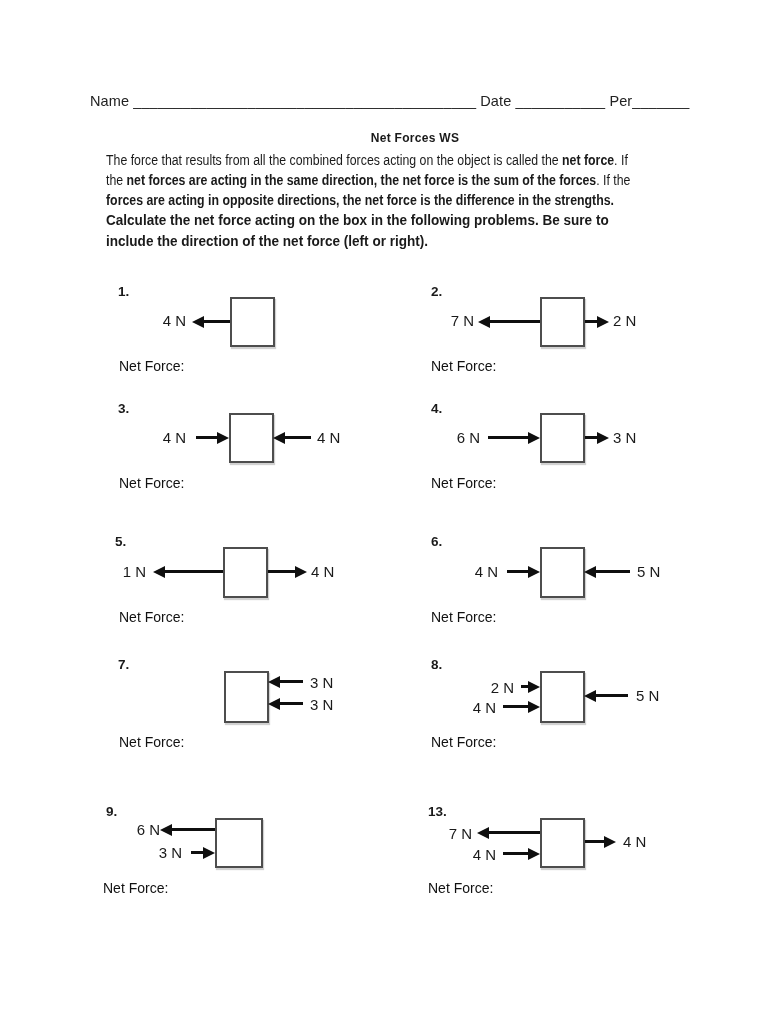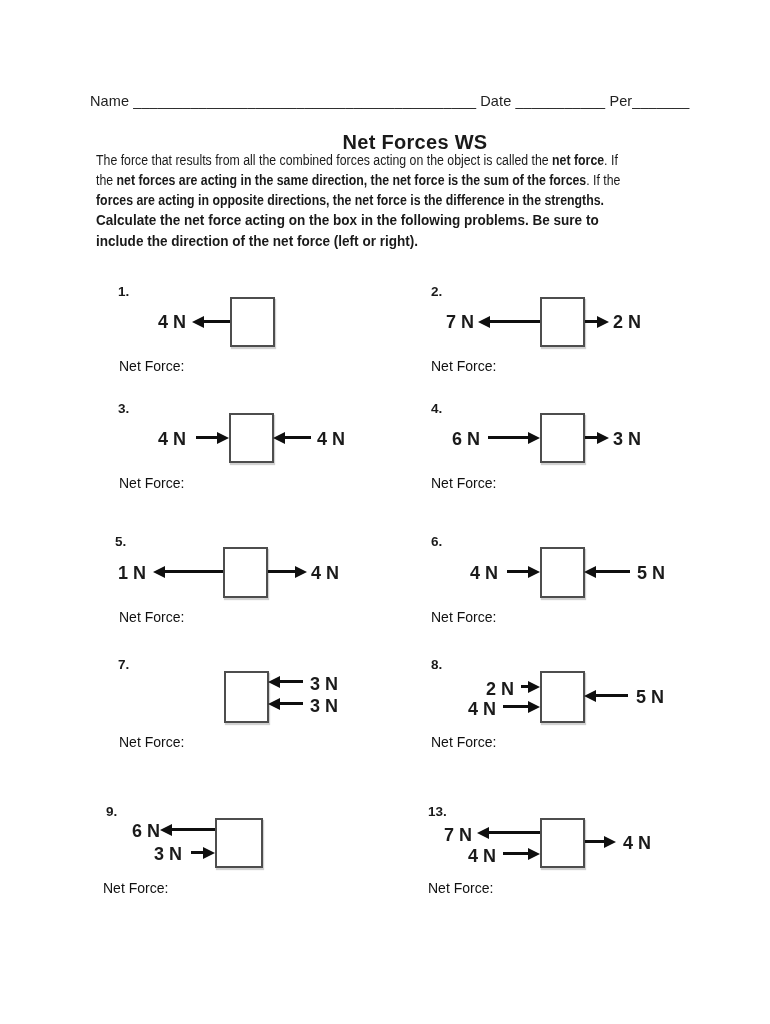--- a/index.html
+++ b/index.html
@@ -8,28 +8,28 @@
     width:693px;height:1024px;
     background:#ffffff;
     font-family:"Liberation Sans","DejaVu Sans",sans-serif;
     color:#1a1a1a;
     overflow:hidden;
     border-radius:26px;
   }
   .abs{position:absolute;}
   
   .hline{white-space:nowrap;font-size:14.5px;color:#222;letter-spacing:0.1px;}
-  .title{font-weight:700;font-size:20px;letter-spacing:0.3px;text-align:center;}
+  .title{font-weight:700;font-size:12px;letter-spacing:0.3px;text-align:center;}
   
   .intro-line{white-space:nowrap;line-height:19.8px;font-size:14px;transform:scaleX(0.88);transform-origin:0 50%;}
   .intro-line .b{font-weight:700;}
   .intro-line .lg{font-weight:700;font-size:15.4px;}
   
   .num{font-size:13.5px;font-weight:600;}
-  .flabel{font-size:18px;font-weight:700;white-space:nowrap;}
+  .flabel{font-size:15px;font-weight:400;white-space:nowrap;}
   .ralign{text-align:right;display:inline-block;}
   .netf{font-size:14px;color:#111;}
   .fbox{
     background:#ffffff;
     border:2px solid #4d4d4d;
     box-shadow:1px 2px 1px rgba(0,0,0,0.18);
   }
   .arrow{height:3px;background:#0f0f0f;}
   .arrow .head{
     position:absolute;top:-4.5px;width:0;height:0;
@@ -46,21 +46,21 @@
   <div class="abs hline" style="left:90px;top:93px">
     <span>Name</span>
     <span>__________________________________________</span>
     <span>Date</span>
     <span>___________</span>
     <span>Per</span><span>_______</span>
   </div>
 
   <div class="abs title" style="left:120px;top:131px;width:590px">Net Forces WS</div>
 
-  <div class="abs" style="left:96px;top:151px;width:660px">
+  <div class="abs" style="left:106px;top:151px;width:660px">
       <div class="intro-line"><span>The force that results from all the combined forces acting on the object is called the </span><span class="b">net force</span><span>. If</span></div>
       <div class="intro-line"><span>the </span><span class="b">net forces are acting in the same direction, the net force is the sum of the forces</span><span>. If the</span></div>
       <div class="intro-line"><span class="b">forces are acting in opposite directions, the net force is the difference in the strengths.</span></div>
       <div class="intro-line"><span class="lg">Calculate the net force acting on the box in the following problems. Be sure to</span></div>
       <div class="intro-line"><span class="lg">include the direction of the net force (left or right).</span></div>
     </div>
 
   <div class="abs num" style="left:118px;top:284px">1.</div>
   <div class="abs flabel ralign" style="left:148px;top:312px;width:38px">4 N</div>
   <div class="abs arrow dir-left" style="left:204px;top:320px;width:26px">

